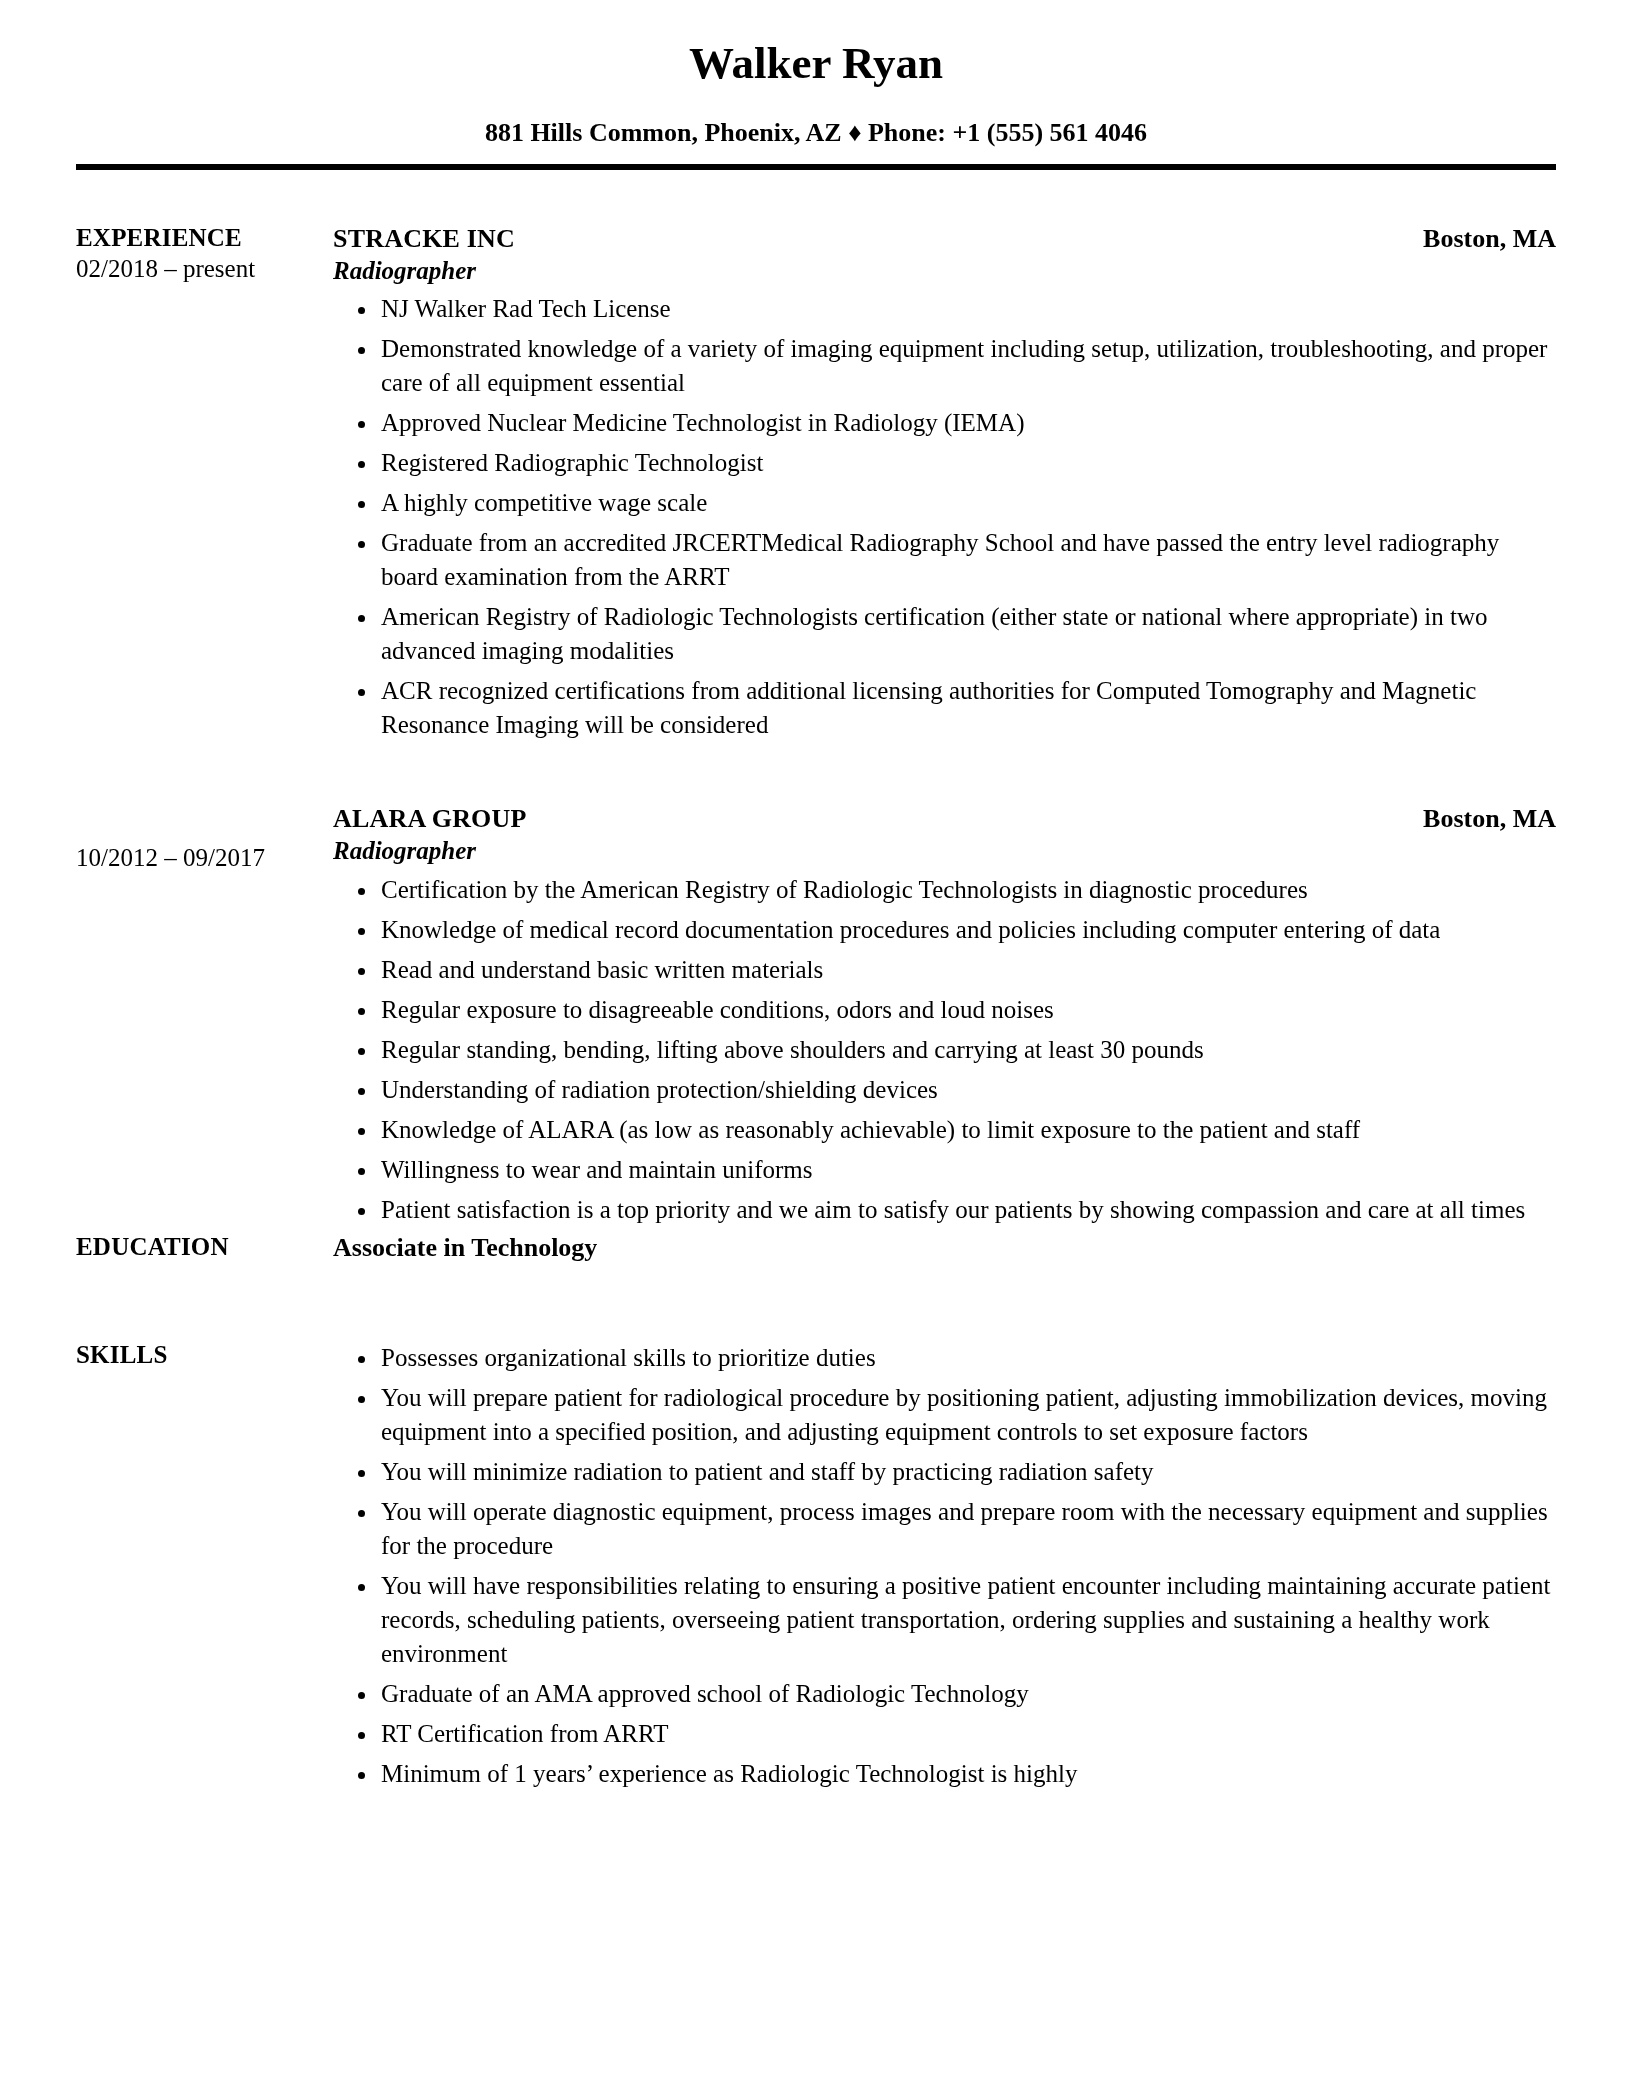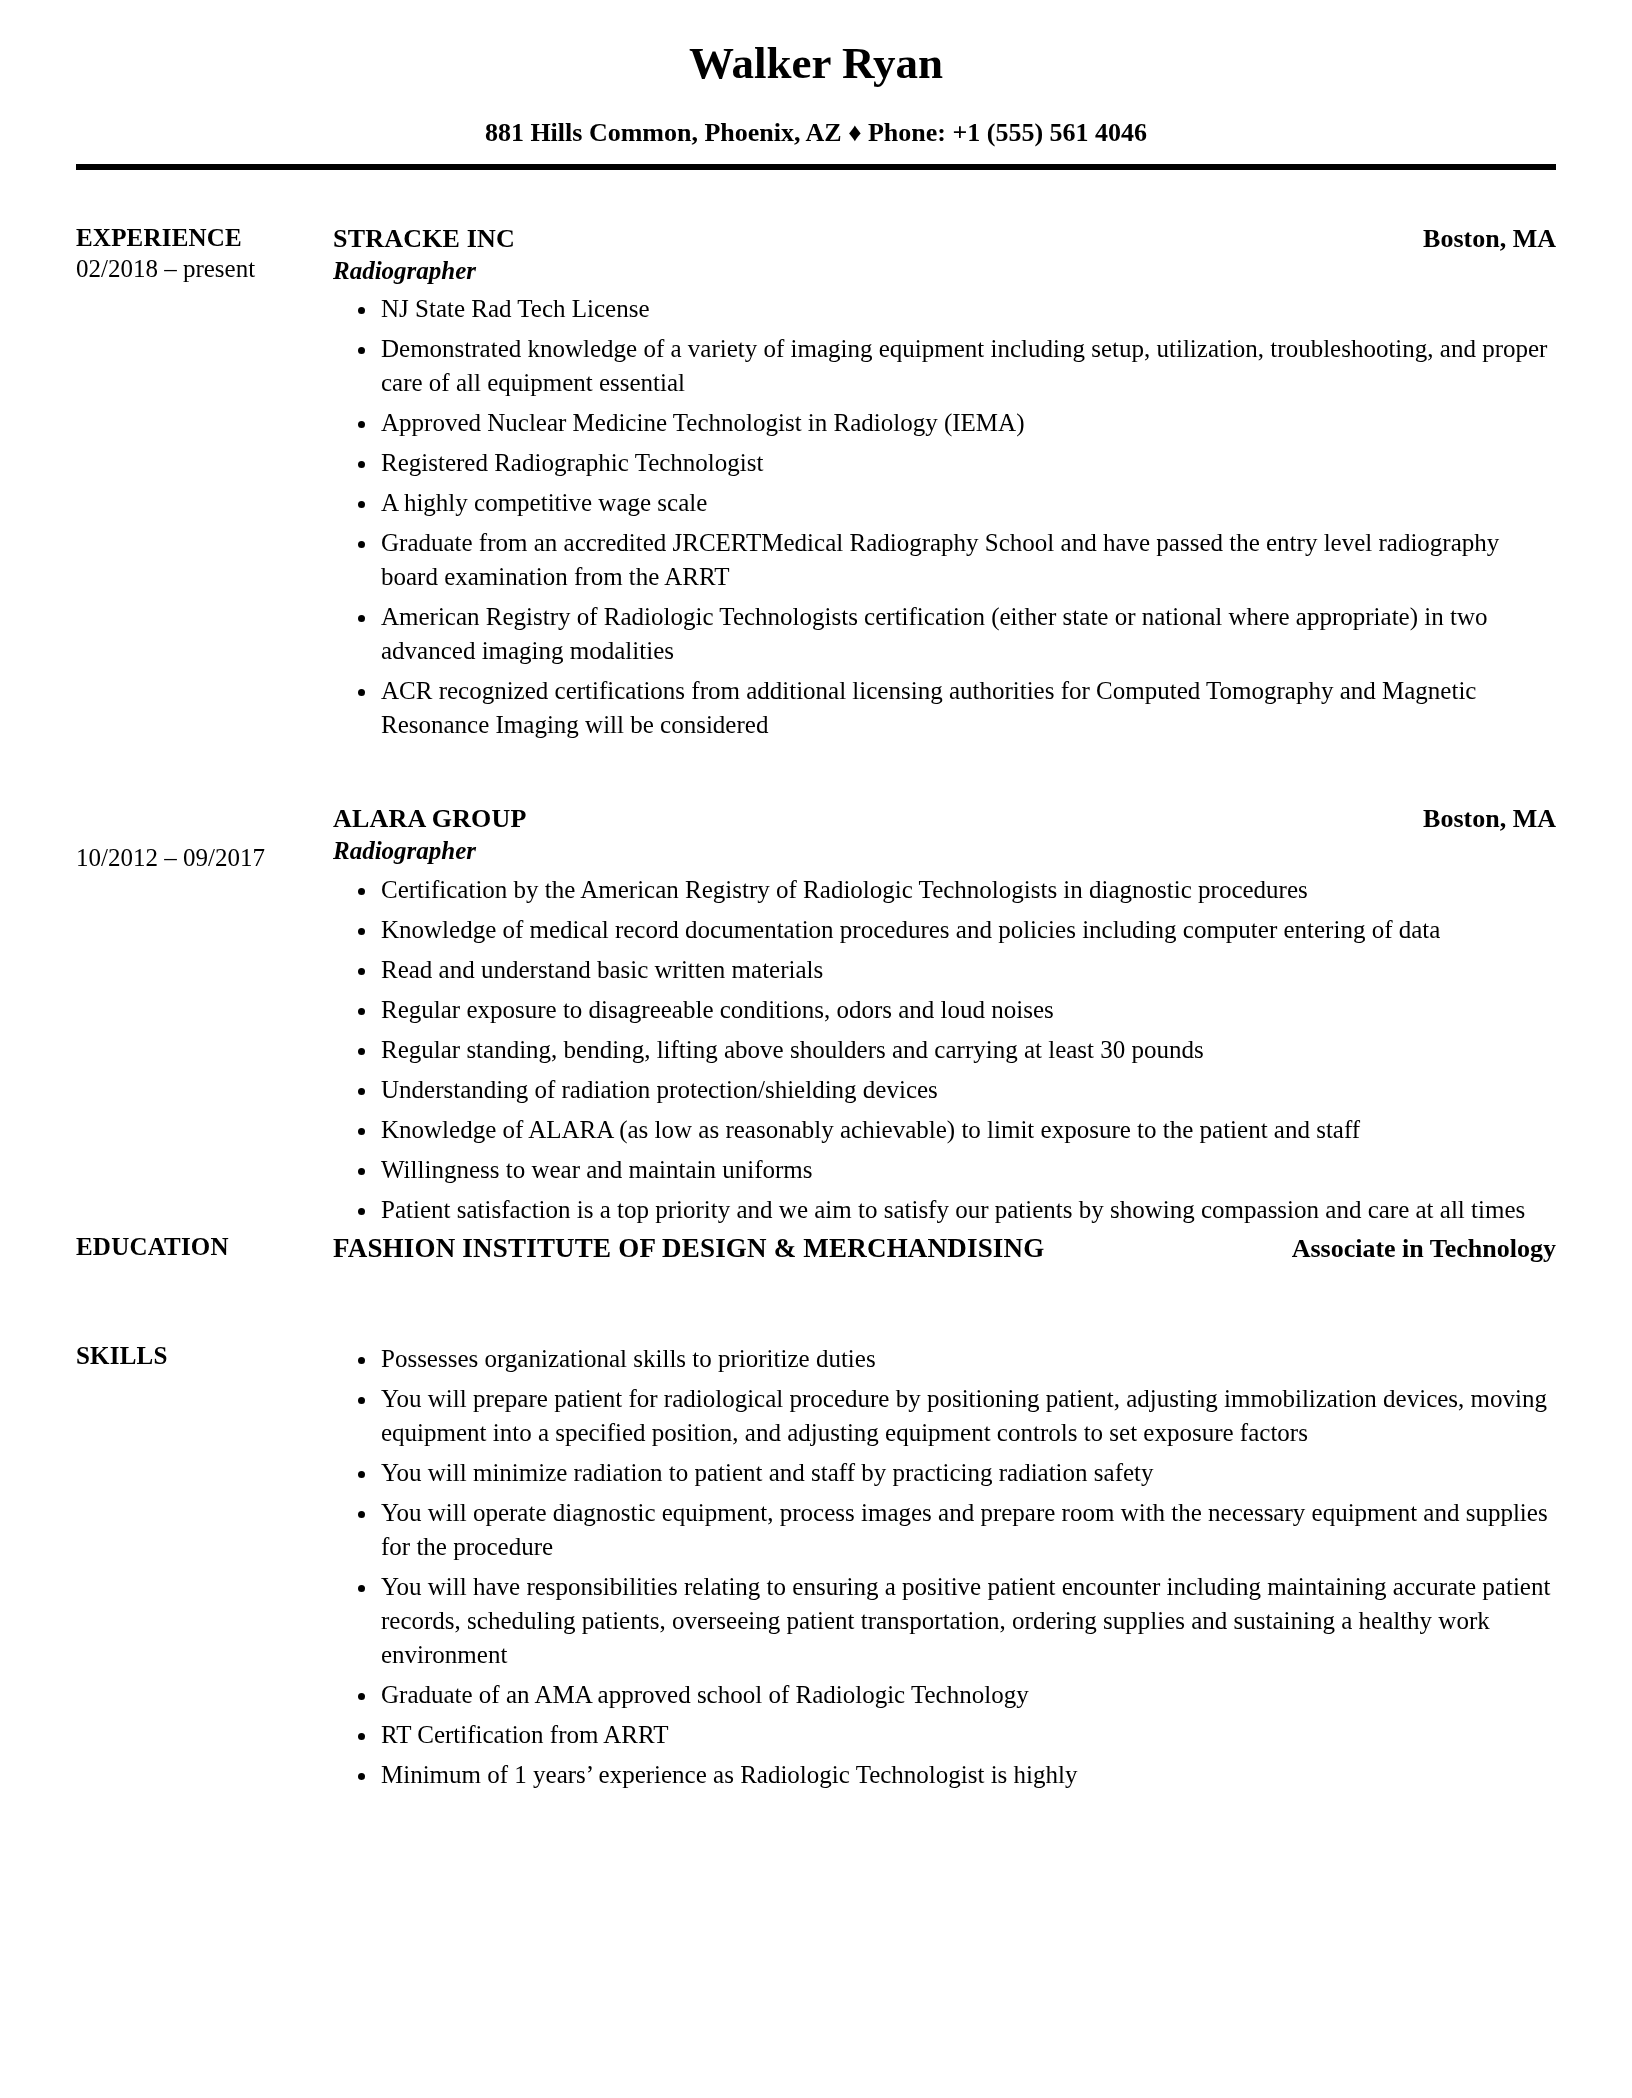--- a/index.html
+++ b/index.html
@@ -136,21 +136,21 @@
       <div class="dates">02/2018 – present</div>
     </div>
     <div class="section-right">
       <div class="job-entry">
         <div class="job-head">
           <span class="company">STRACKE INC</span>
           <span class="location">Boston, MA</span>
         </div>
         <div class="job-title">Radiographer</div>
         <ul class="bullets">
-            <li>NJ State Rad Tech License</li>
+            <li>NJ Walker Rad Tech License</li>
             <li>Demonstrated knowledge of a variety of imaging equipment including setup, utilization, troubleshooting, and proper care of all equipment essential</li>
             <li>Approved Nuclear Medicine Technologist in Radiology (IEMA)</li>
             <li>Registered Radiographic Technologist</li>
             <li>A highly competitive wage scale</li>
             <li>Graduate from an accredited JRCERTMedical Radiography School and have passed the entry level radiography board examination from the ARRT</li>
             <li>American Registry of Radiologic Technologists certification (either state or national where appropriate) in two advanced imaging modalities</li>
             <li>ACR recognized certifications from additional licensing authorities for Computed Tomography and Magnetic Resonance Imaging will be considered</li>
           </ul>
       </div>
     </div>
@@ -181,21 +181,20 @@
       </div>
     </div>
   </div>
 
   <div class="section education-section">
     <div class="section-left">
       <div class="section-label">EDUCATION</div>
     </div>
     <div class="section-right">
       <div class="edu-row">
-        <span class="school">FASHION INSTITUTE OF DESIGN &amp; MERCHANDISING</span>
         <span class="degree">Associate in Technology</span>
       </div>
     </div>
   </div>
 
   <div class="section skills-section">
     <div class="section-left">
       <div class="section-label">SKILLS</div>
     </div>
     <div class="section-right">

